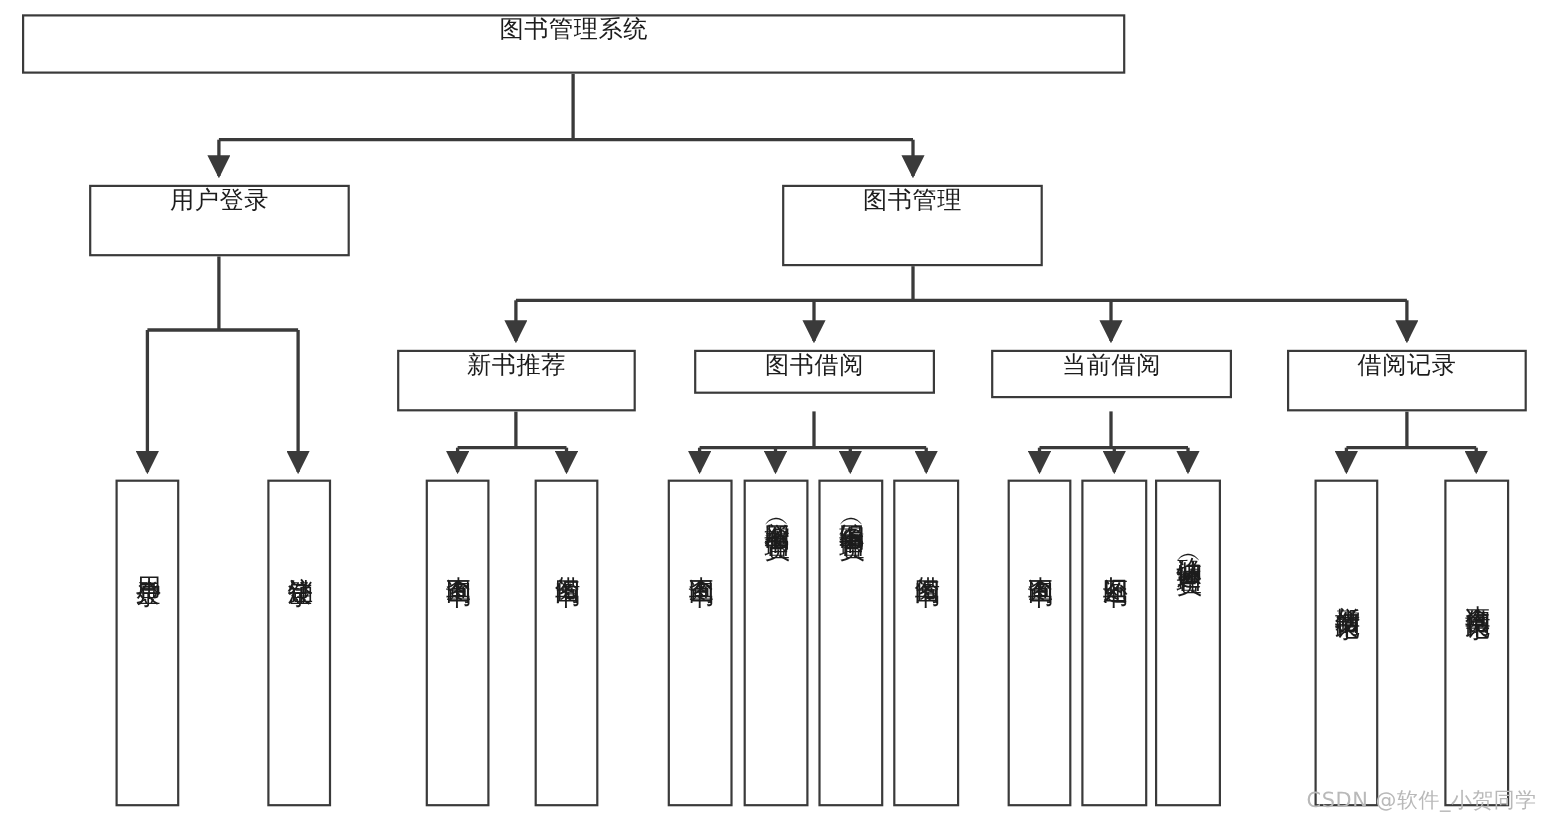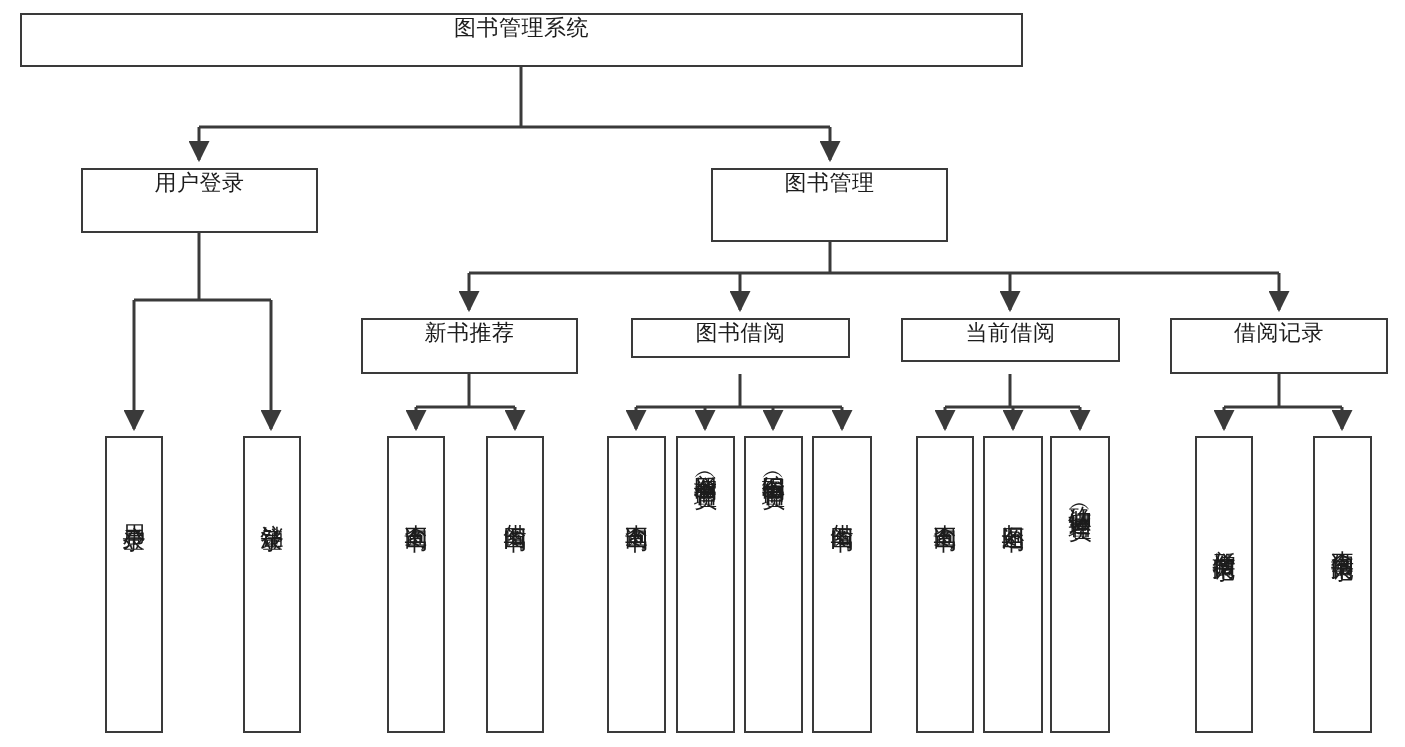--- a/index.html
+++ b/index.html
@@ -190,14 +190,15 @@
   <div class="node vertical top" style="left: 1050px; top: 436px; width: 60px; height: 297px;">
     <span class="label">确认归还（管理员）</span>
   </div>
   <div class="node vertical midshort" style="left: 1195px; top: 436px; width: 58px; height: 297px;">
     <span class="label">新增借阅记录</span>
   </div>
   <div class="node vertical midshort" style="left: 1313px; top: 436px; width: 59px; height: 297px;">
     <span class="label">查询借阅记录</span>
   </div>
 
+  <div id="watermark">CSDN @软件_小贺同学</div>
 
 </div>
 
 </body></html>

